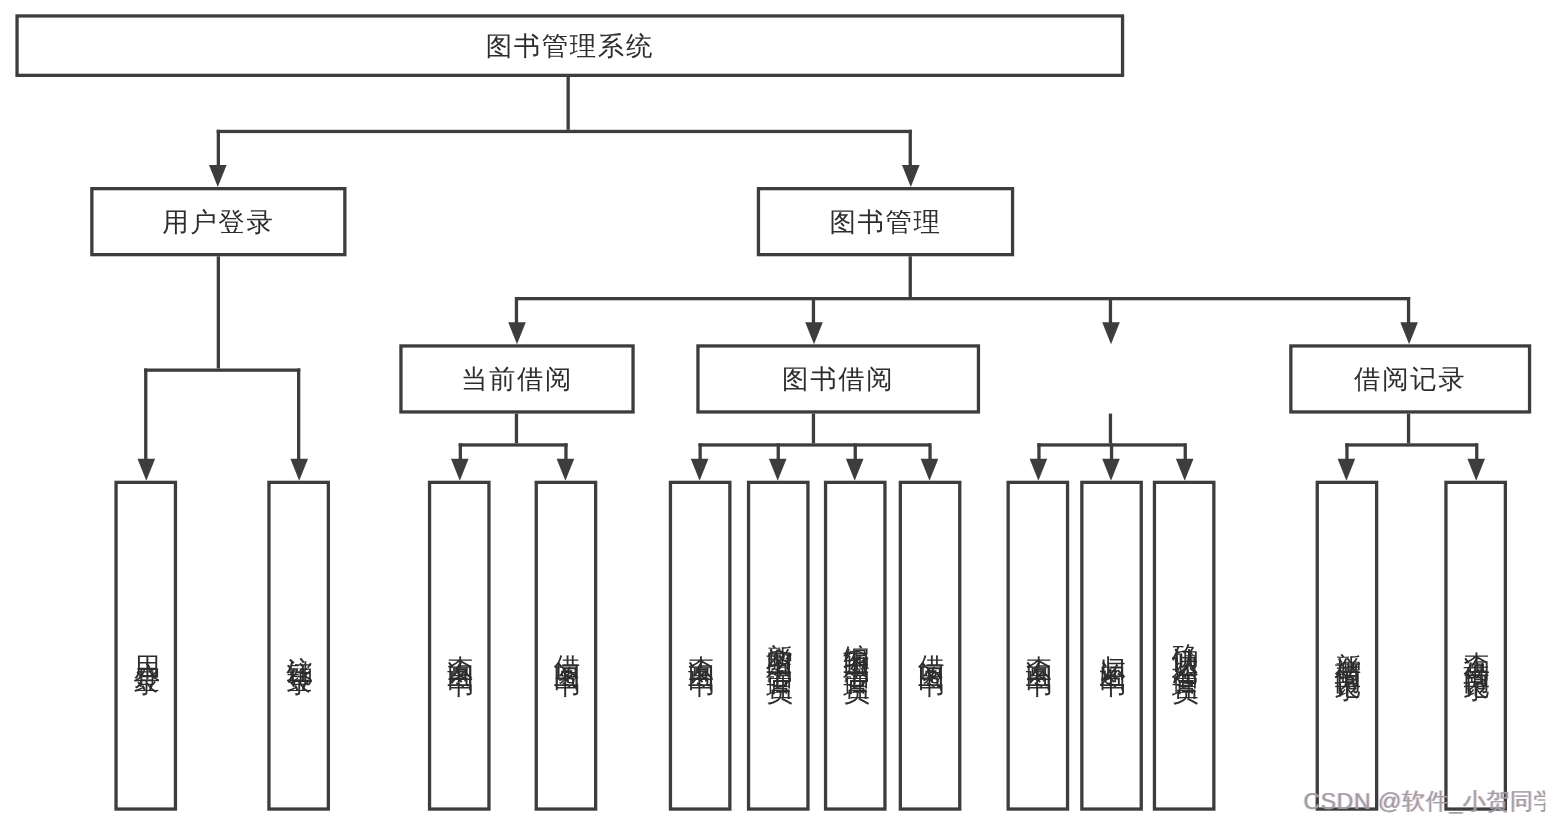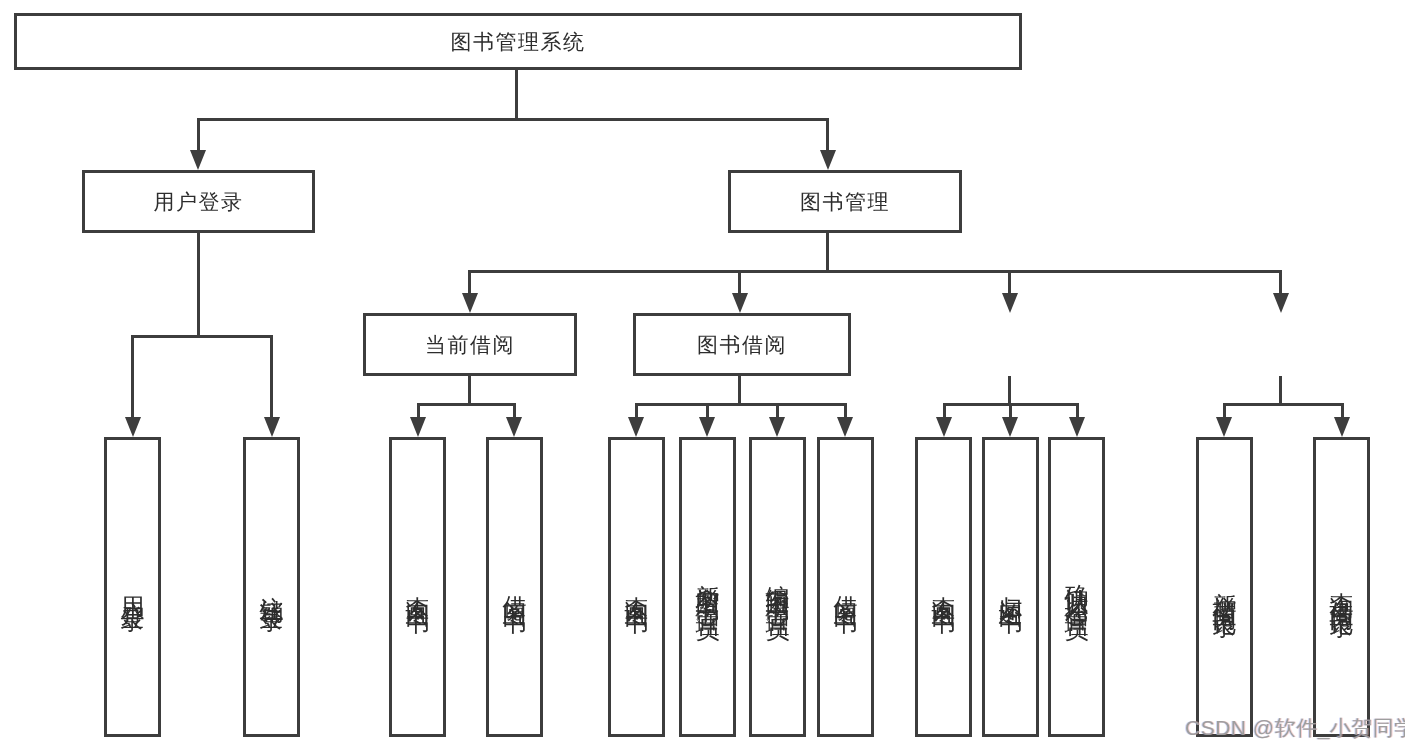--- a/index.html
+++ b/index.html
@@ -13,21 +13,21 @@
   .box{
     position:absolute;
     box-sizing:border-box;
     border:3px solid #3d3d3d;
     background:#ffffff;
     display:flex;
     align-items:center;
     justify-content:center;
     color:#2d2d2d;
   }
-  .h-label{font-size:21px;letter-spacing:1.5px;white-space:nowrap;}
+  .h-label{font-size:24px;letter-spacing:1.5px;white-space:nowrap;}
   .leaf{top:437px;width:57px;height:300px;}
   .vtext{
     writing-mode:vertical-rl;
     text-orientation:mixed;
     font-size:24px;
     letter-spacing:0.2em;
     line-height:1;
     white-space:nowrap;
     color:#2d2d2d;
   }
@@ -63,21 +63,21 @@
   <div class="vl" style="left:515px;top:70px;height:48px"></div>
   <div class="hl" style="left:197px;top:118px;width:632px"></div>
   <div class="vl" style="left:197px;top:118px;height:34px"></div>
   <div class="arrow" style="left:190px;top:150px"></div>
   <div class="vl" style="left:826px;top:118px;height:34px"></div>
   <div class="arrow" style="left:820px;top:150px"></div>
 
   <div class="box" style="left:82px;top:170px;width:233px;height:63px">
     <span class="h-label">用户登录</span>
   </div>
-  <div class="box" style="left:728px;top:170px;width:234px;height:63px">
+  <div class="box" style="left:688px;top:170px;width:234px;height:63px">
     <span class="h-label">图书管理</span>
   </div>
 
   <div class="vl" style="left:197px;top:233px;height:102px"></div>
   <div class="hl" style="left:131px;top:335px;width:142px"></div>
   <div class="vl" style="left:131px;top:335px;height:84px"></div>
   <div class="arrow" style="left:125px;top:417px"></div>
   <div class="vl" style="left:270px;top:335px;height:84px"></div>
   <div class="arrow" style="left:264px;top:417px"></div>
 
@@ -88,22 +88,25 @@
   <div class="vl" style="left:738px;top:270px;height:25px"></div>
   <div class="arrow" style="left:732px;top:293px"></div>
   <div class="vl" style="left:1008px;top:270px;height:25px"></div>
   <div class="arrow" style="left:1002px;top:293px"></div>
   <div class="vl" style="left:1279px;top:270px;height:25px"></div>
   <div class="arrow" style="left:1273px;top:293px"></div>
 
   <div class="box" style="left:363px;top:313px;width:214px;height:63px">
     <span class="h-label">当前借阅</span>
   </div>
-  <div class="box" style="left:633px;top:313px;width:218px;height:63px">
+  <div class="box" style="left:633px;top:313px;width:258px;height:63px">
     <span class="h-label">图书借阅</span>
+  </div>
+  <div class="box" style="left:1172px;top:313px;width:220px;height:63px">
+    <span class="h-label">借阅记录</span>
   </div>
 
   <div class="vl" style="left:468px;top:376px;height:27px"></div>
   <div class="vl" style="left:738px;top:376px;height:27px"></div>
   <div class="vl" style="left:1008px;top:376px;height:27px"></div>
   <div class="vl" style="left:1279px;top:376px;height:27px"></div>
 
   <div class="hl" style="left:417px;top:403px;width:99px"></div>
   <div class="hl" style="left:635px;top:403px;width:211px"></div>
   <div class="hl" style="left:943px;top:403px;width:135px"></div>

